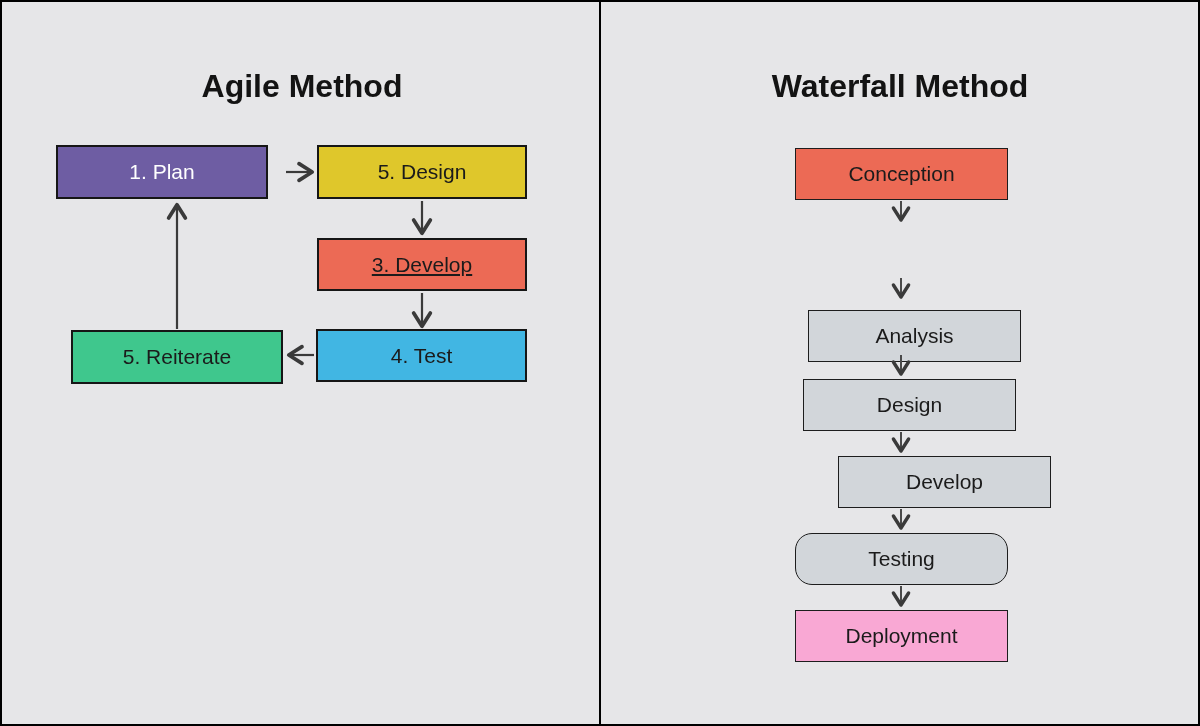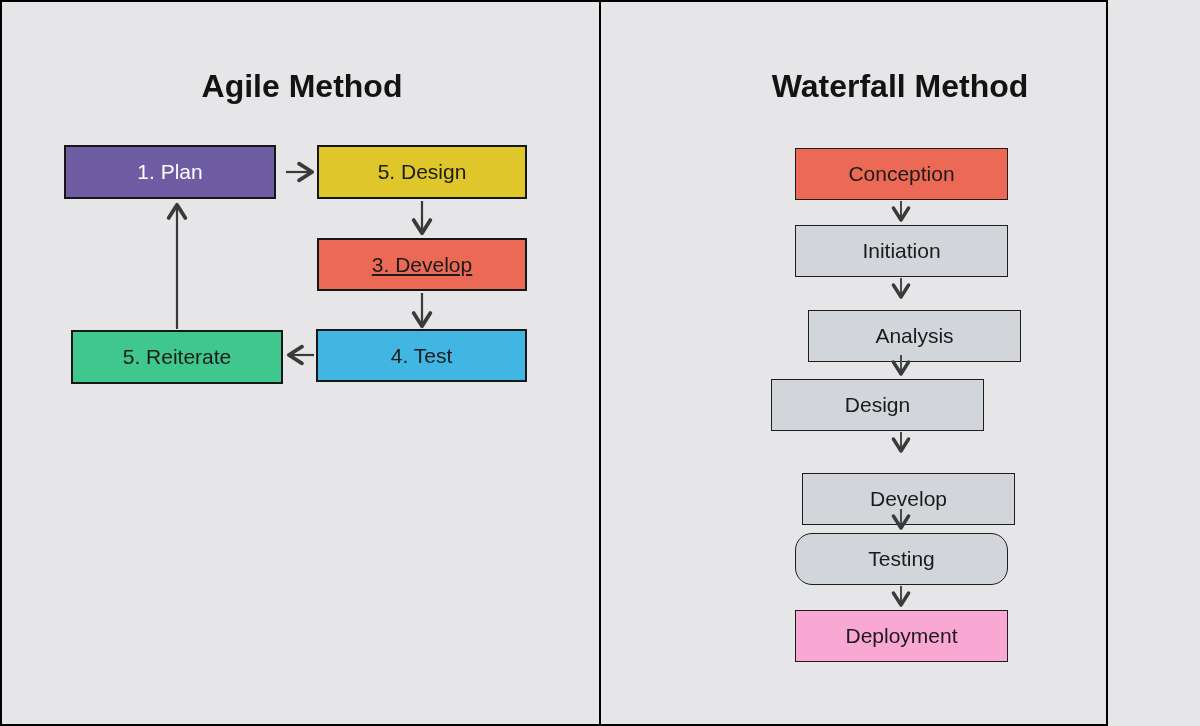--- a/index.html
+++ b/index.html
@@ -1,18 +1,18 @@
 <!DOCTYPE html>
 <html><head>
 <meta charset="utf-8">
 <style>
   html,body{margin:0;padding:0;background:#e6e6e8;}
   .canvas{
     position:relative;
-    width:1108px;height:726px;
+    width:1200px;height:726px;
     box-sizing:border-box;
     background:#e6e6e8;
     border:2px solid #000;
     font-family:"Liberation Sans", sans-serif;
     overflow:hidden;
   }
   .divider{
     position:absolute;left:597px;top:0;width:2px;height:100%;
     background:#000;
   }
@@ -28,32 +28,32 @@
     position:absolute;
     display:flex;align-items:center;justify-content:center;
     box-sizing:border-box;
     font-size:21px;
     color:#1b1b1b;
   }
   .n-agile{border:2px solid #161616;}
   .n-wf{border:1.5px solid #1d1d1d;}
 
   
-  .a0{left:62px;  top:143px; width:212px; height:54px;}
+  .a0{left:54px;  top:143px; width:212px; height:54px;}
   .a1{left:315px; top:143px; width:210px; height:54px;}
   .a2{left:315px; top:236px; width:210px; height:53px;}
   .a3{left:314px; top:327px; width:211px; height:53px;}
   .a4{left:69px;  top:328px; width:212px; height:54px;}
 
   
   .w0{left:793px; top:146px; width:213px; height:52px;}
   .w1{left:793px; top:223px; width:213px; height:52px;}
   .w2{left:793px; top:308px; width:213px; height:52px;margin-left:13px;}
-  .w3{left:769px; top:377px; width:213px; height:52px;}
-  .w4{left:800px; top:454px; width:213px; height:52px;margin-top:17px;}
+  .w3{left:801px; top:377px; width:213px; height:52px;}
+  .w4{left:836px; top:454px; width:213px; height:52px;}
   .w5{left:793px; top:531px; width:213px; height:52px;border-radius:17px;}
   .w6{left:793px; top:608px; width:213px; height:52px;}
 
   .arrows{
     position:absolute;left:0;top:0;width:1200px;height:726px;
     pointer-events:none;
   }
 </style>
 </head>
 <body>
@@ -74,23 +74,20 @@
   </div>
   <div class="node n-agile a3" style="background-color: rgb(65, 182, 227); color: rgb(27, 27, 27);">
     <span>4. Test</span>
   </div>
   <div class="node n-agile a4" style="background-color: rgb(63, 199, 141); color: rgb(27, 27, 27);">
     <span>5. Reiterate</span>
   </div>
 
   <div class="node n-wf w0" style="background-color: rgb(236, 106, 85); color: rgb(27, 27, 27);">
     <span>Conception</span>
-  </div>
-  <div class="node n-wf w1" style="background-color: rgb(210, 214, 218); color: rgb(27, 27, 27);">
-    <span>Initiation</span>
   </div>
   <div class="node n-wf w2" style="background-color: rgb(210, 214, 218); color: rgb(27, 27, 27);">
     <span>Analysis</span>
   </div>
   <div class="node n-wf w3" style="background-color: rgb(210, 214, 218); color: rgb(27, 27, 27);">
     <span>Design</span>
   </div>
   <div class="node n-wf w4" style="background-color: rgb(210, 214, 218); color: rgb(27, 27, 27);">
     <span>Develop</span>
   </div>

